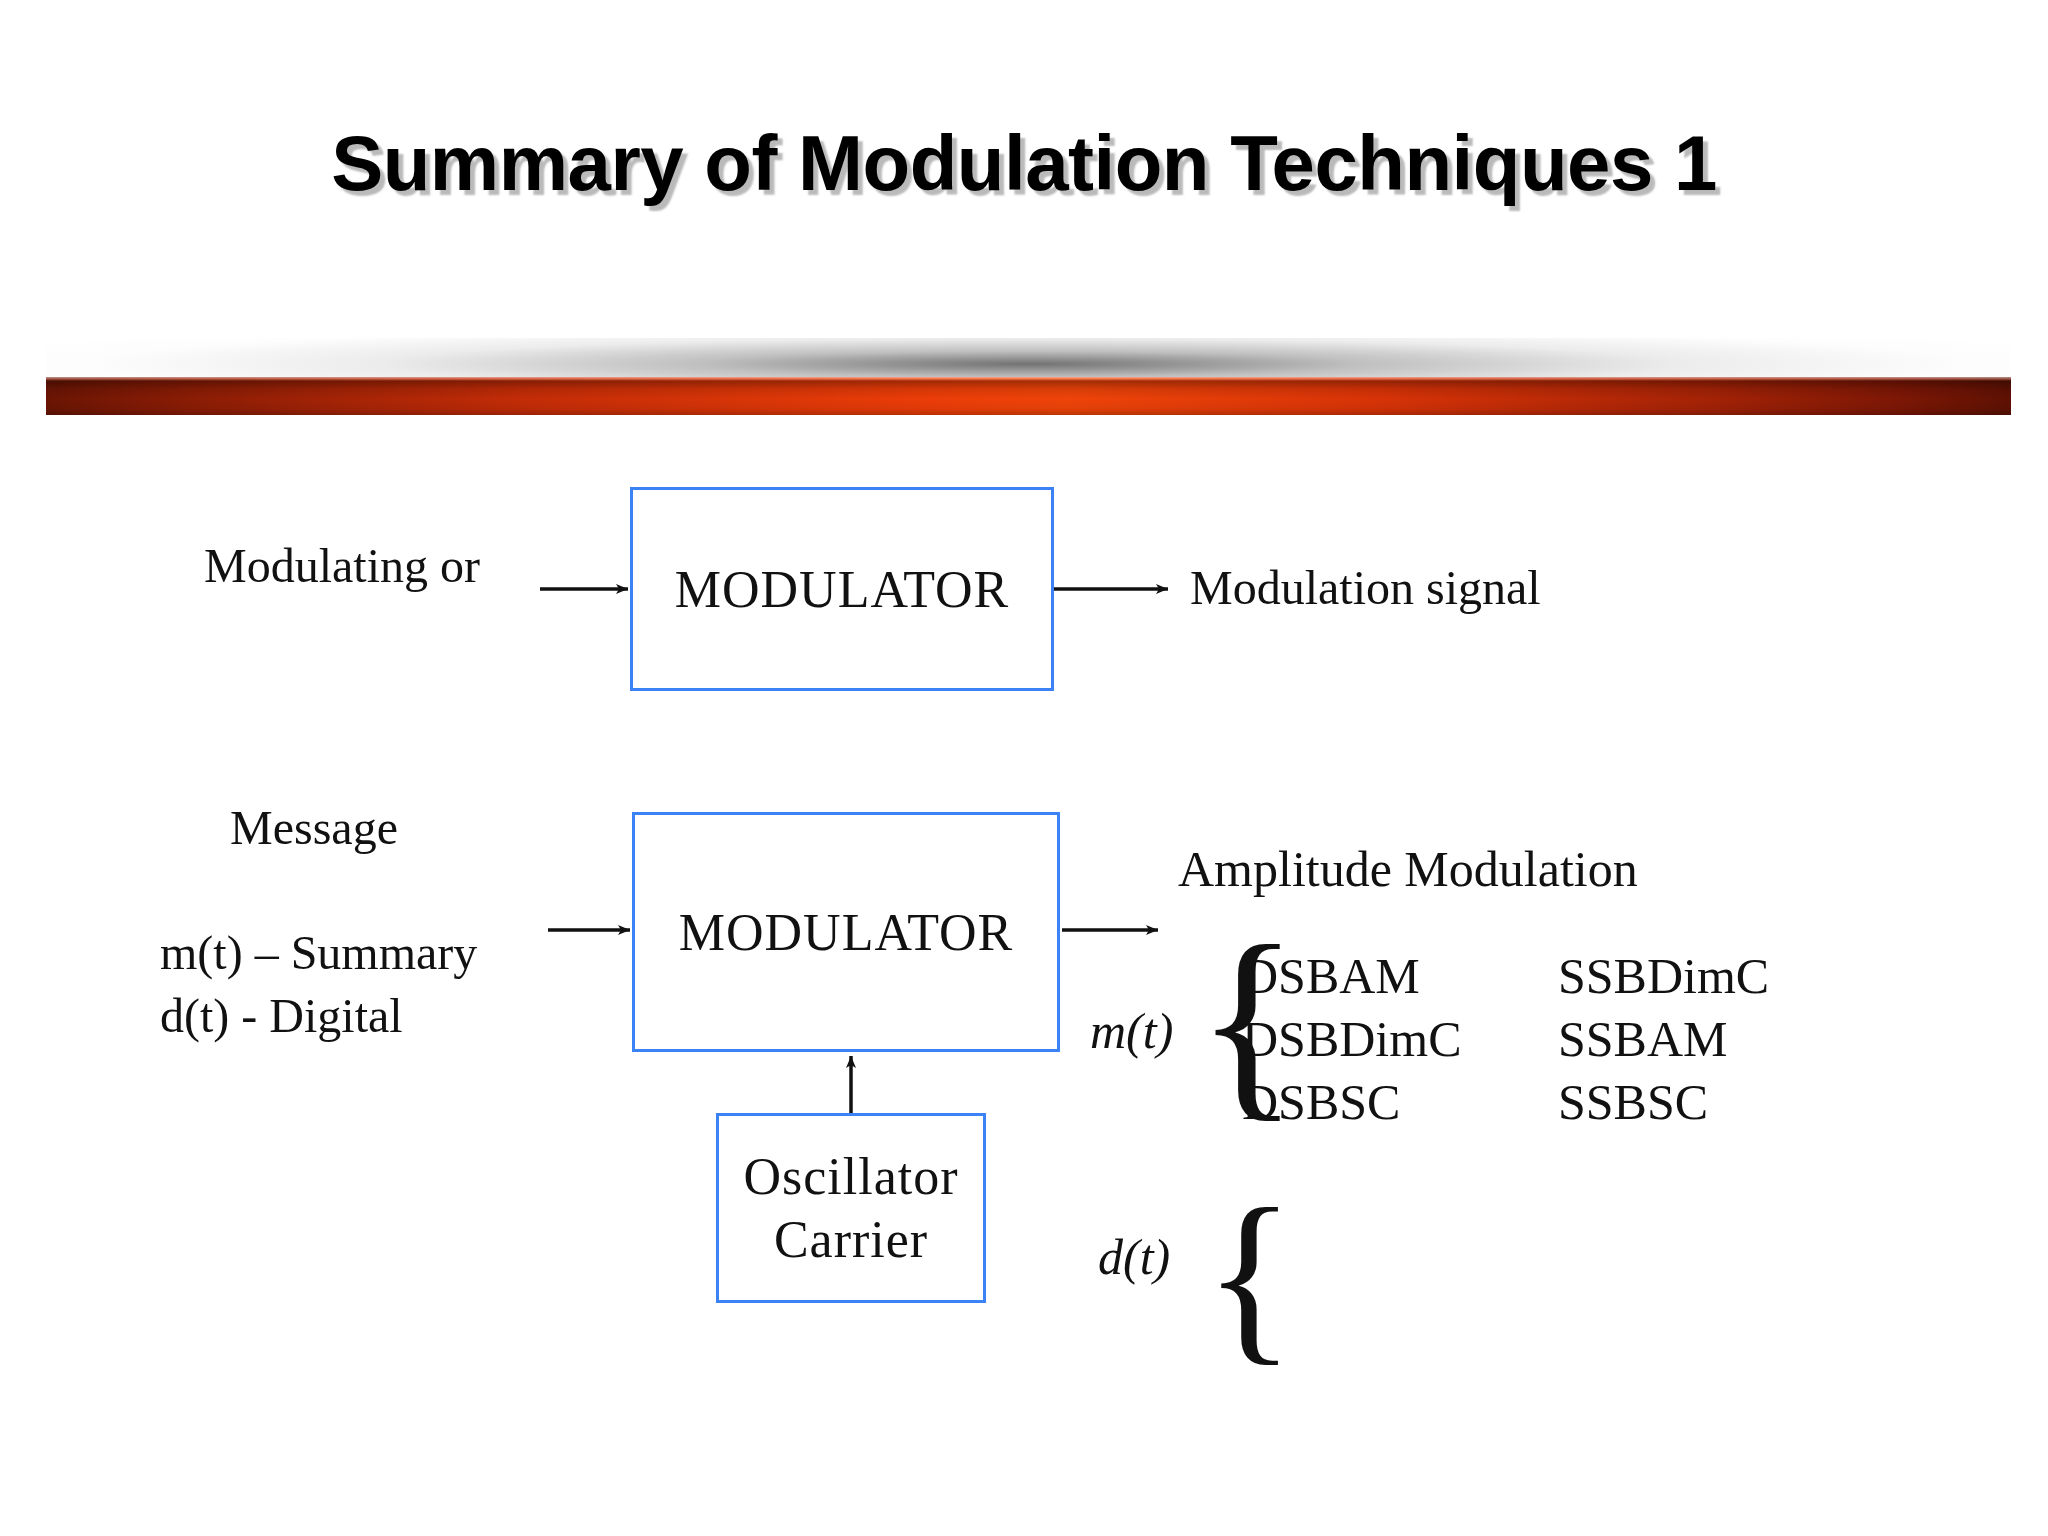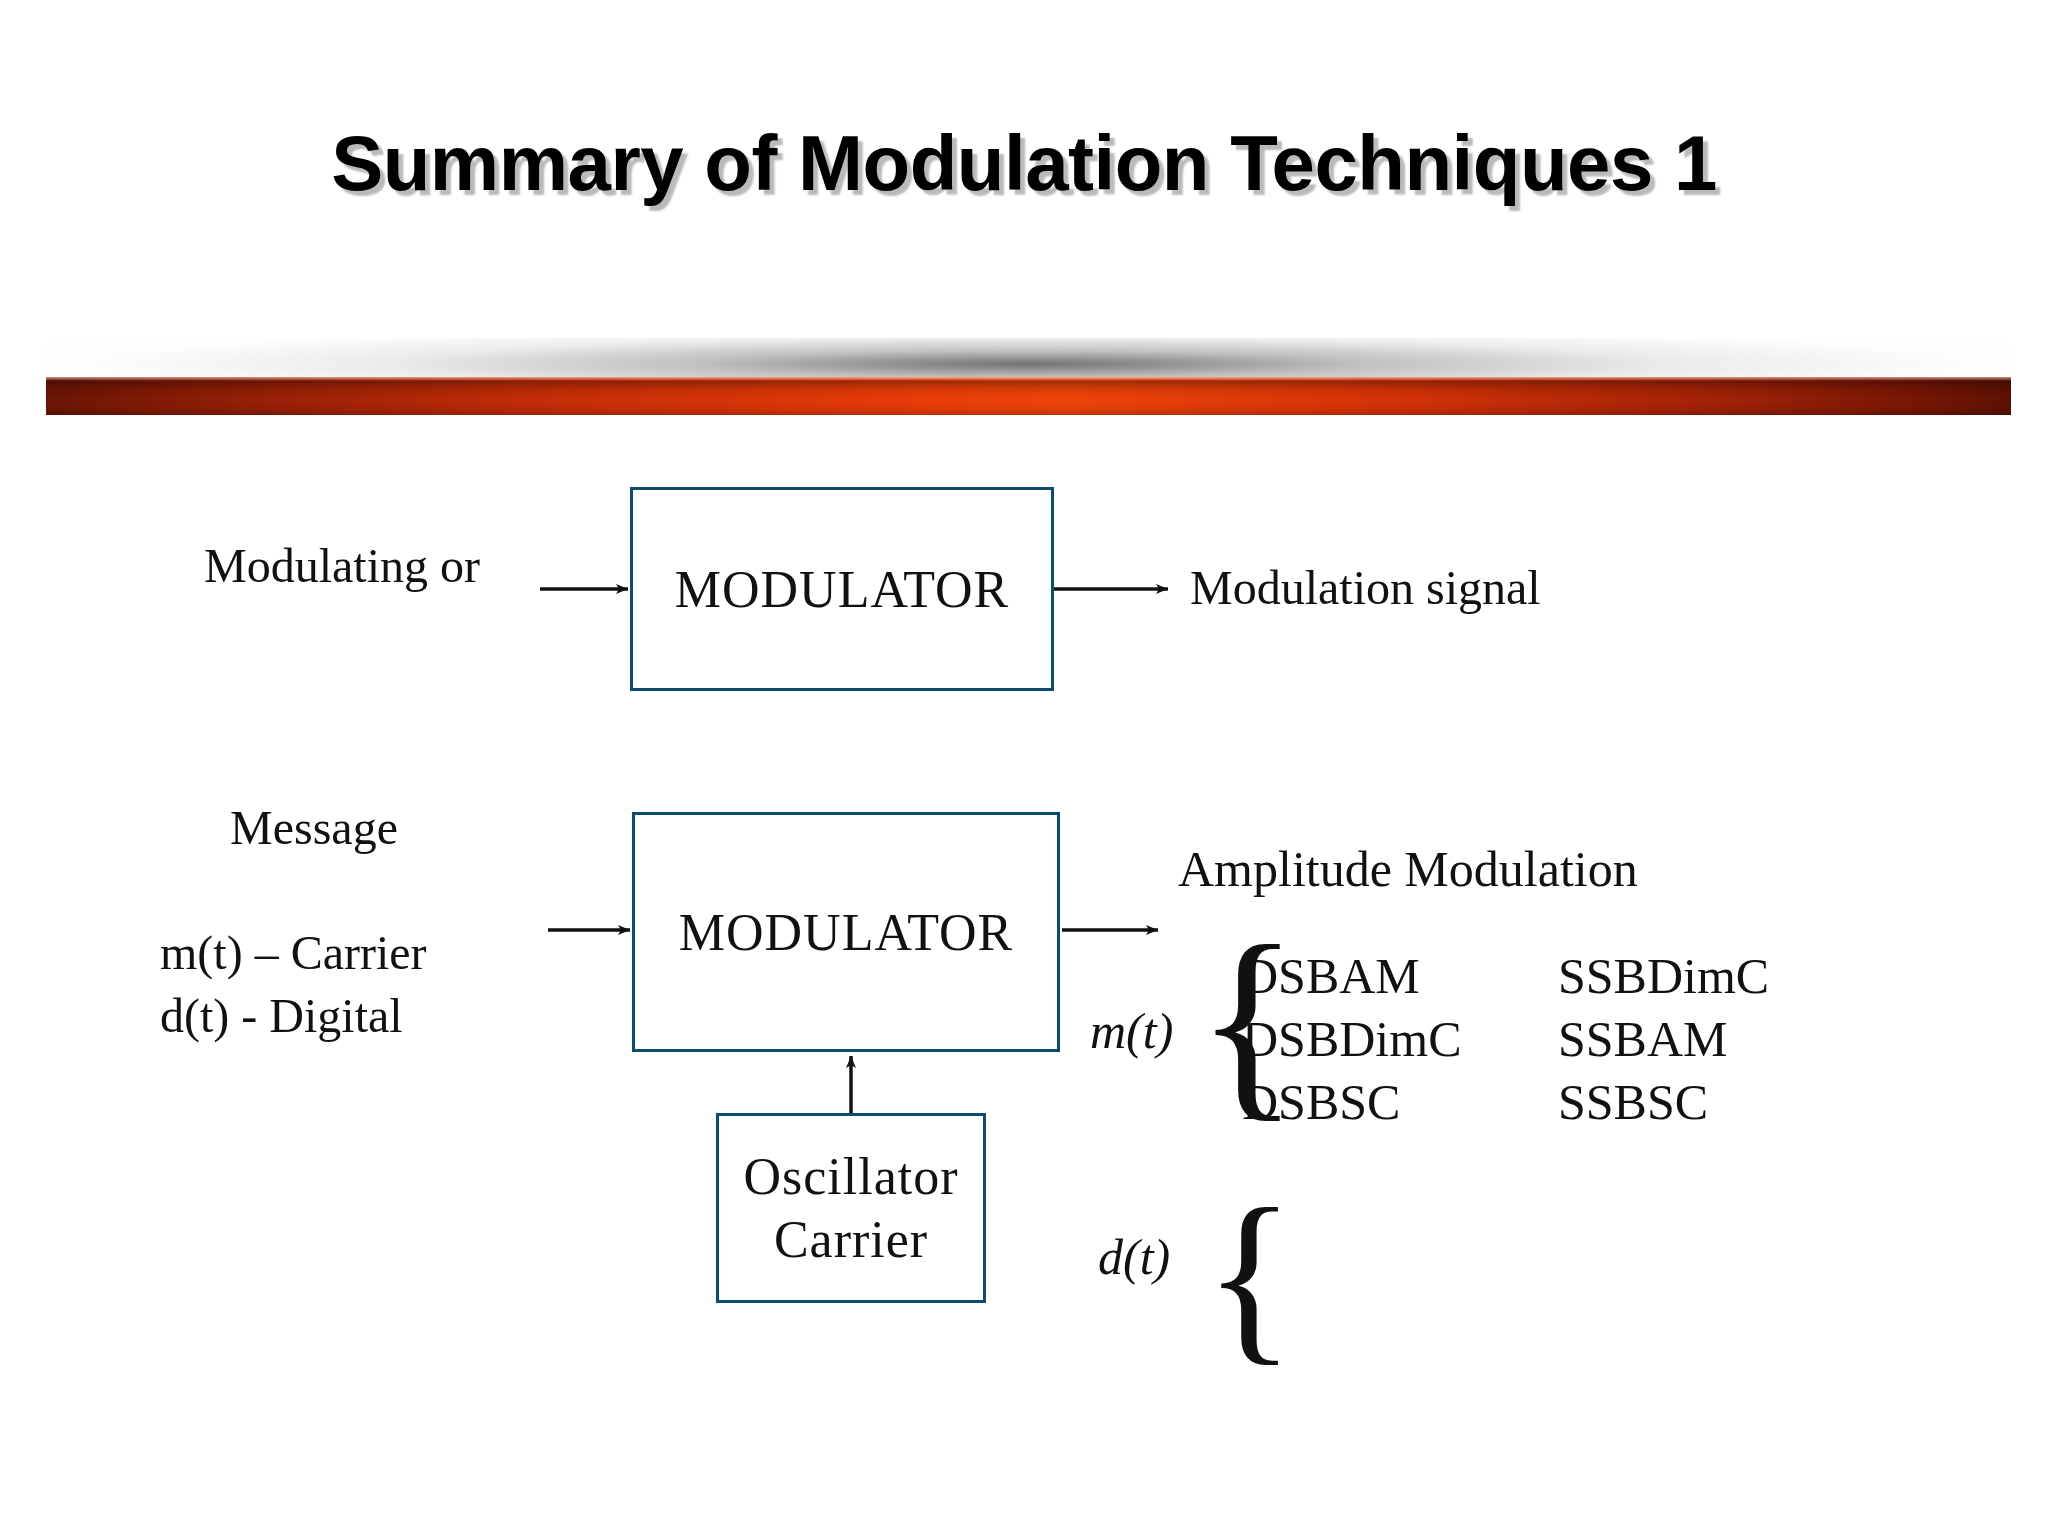--- a/index.html
+++ b/index.html
@@ -90,21 +90,21 @@
     padding-left: 20px;
   }
   .fig-text {
     position: absolute;
     color: #111111;
     white-space: nowrap;
     line-height: 1.18;
   }
   .box {
     position: absolute;
-    border: 3px solid #0c4a6e;
+    border: 3px solid #3b82f6;
     background: #ffffff;
     box-sizing: border-box;
     display: flex;
     align-items: center;
     justify-content: center;
   }
   .box-label {
     font-size: 52px;
     letter-spacing: 1px;
     color: #111111;
@@ -179,21 +179,21 @@
   </div>
 
   <div class="box" style="left:630px; top:487px; width:424px; height:204px;">
     <span class="box-label">MODULATOR</span>
   </div>
 
   <div class="fig-text" style="left:1190px; top:560px; font-size:48px;">Modulation signal</div>
 
   <div class="fig-text" style="left:230px; top:800px; font-size:48px;">Message</div>
 
-  <div class="fig-text" style="left:160px; top:925px; font-size:48px;">m(t) – Carrier</div>
+  <div class="fig-text" style="left:160px; top:925px; font-size:48px;">m(t) – Summary</div>
 
   <div class="fig-text" style="left:160px; top:988px; font-size:48px;">d(t) - Digital</div>
 
   <div class="box" style="left:632px; top:812px; width:428px; height:240px;">
     <span class="box-label">MODULATOR</span>
   </div>
 
   <div class="box" style="left:716px; top:1113px; width:270px; height:190px;">
     <span class="box-label two-line">
       <span>Oscillator</span><br>

